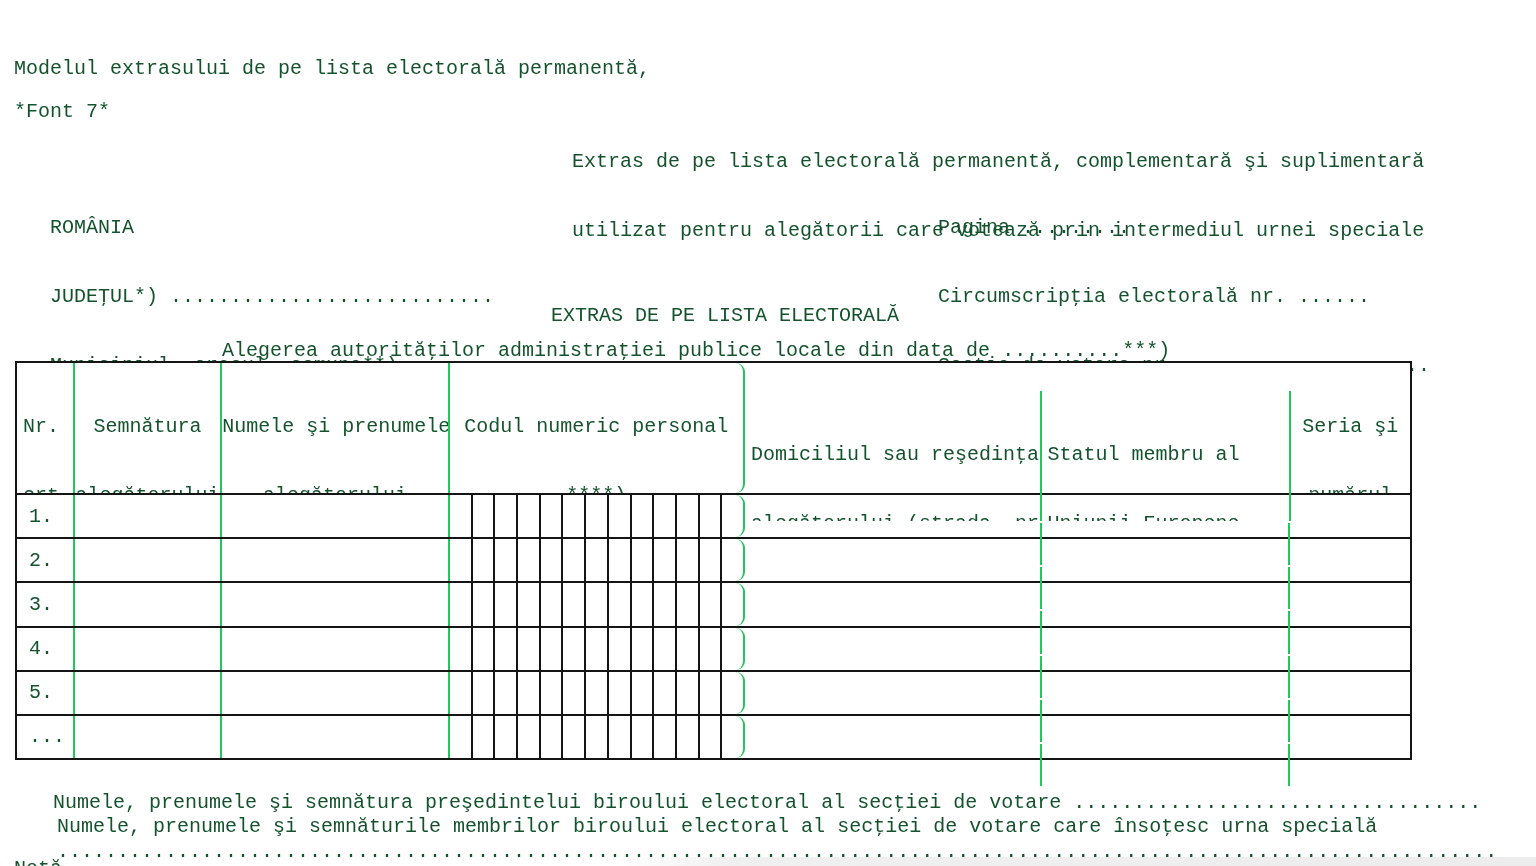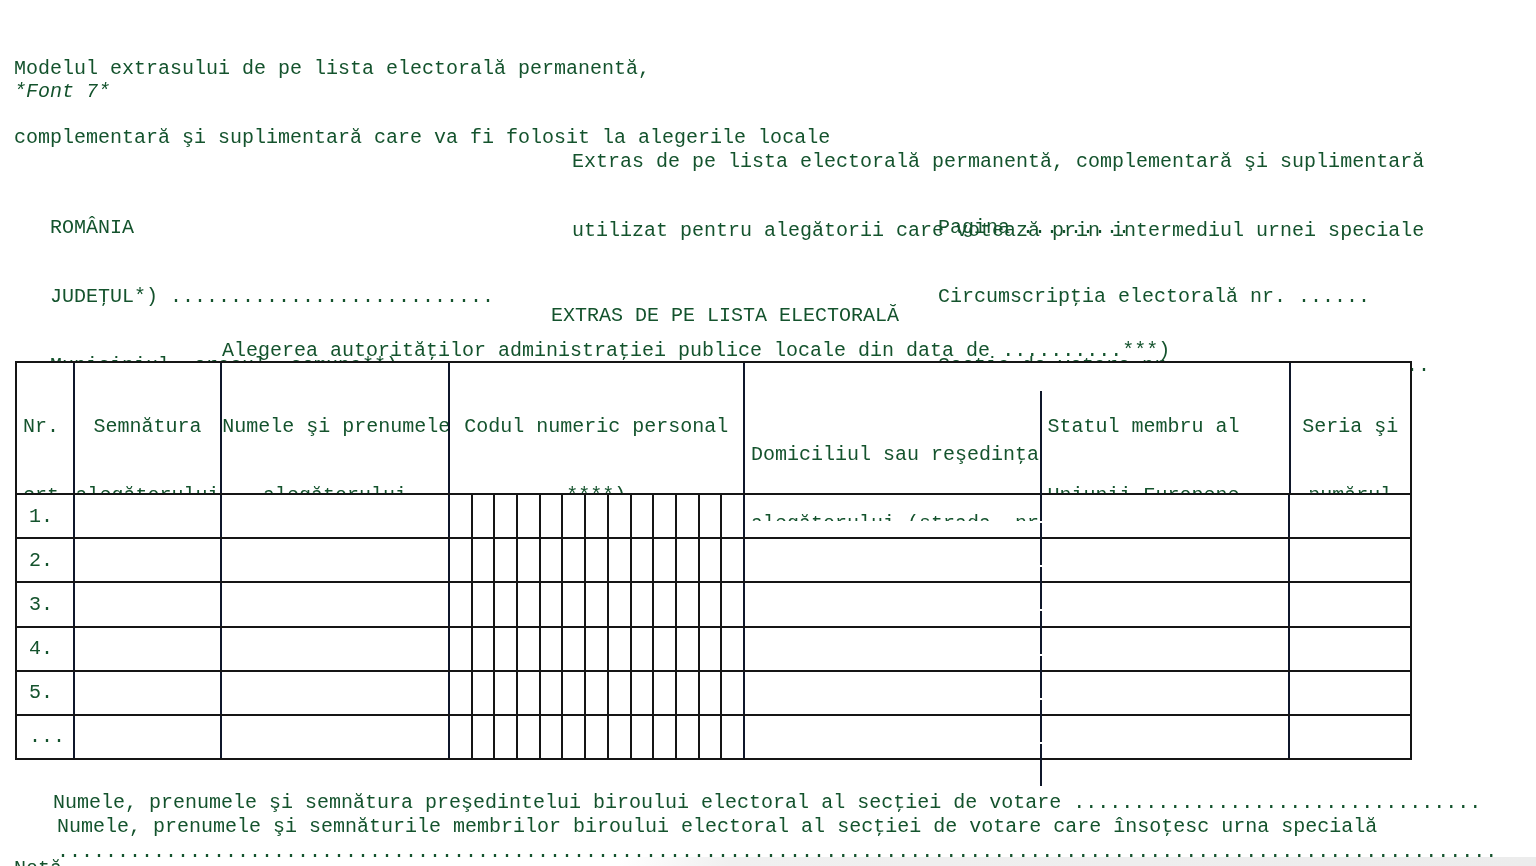--- a/index.html
+++ b/index.html
@@ -20,49 +20,48 @@
     position:absolute;left:15px;top:361px;
     width:1397px;height:399px;
     border:2px solid #151515;
     box-sizing:border-box;
     display:flex;flex-direction:column;
     background:#fff;
   }
   .t-header{display:flex;height:130px;border-bottom:2px solid #151515;flex:none;}
   .t-row{display:flex;flex:1;border-bottom:2px solid #151515;}
   .t-row:last-child{border-bottom:none;}
-  .cell{box-sizing:border-box;border-right:2px solid #0f172a;height:100%;overflow:hidden;}
+  .cell{box-sizing:border-box;border-right:2px solid #22c55e;height:100%;overflow:hidden;}
   .cell:last-child{border-right:none;}
   .c0{width:59px;}  .c1{width:152px;} .c2{width:234px;}
-  .c3{width:304px;} .c4{width:305px;margin-top:28px;} .c5{width:256px;} .c6{width:123px;border-radius:24px;}
+  .c3{width:304px;border-radius:9px;} .c4{width:305px;margin-top:28px;} .c5{width:256px;margin-top:28px;} .c6{width:123px;border-radius:24px;}
   .hcell{padding-top:6px;text-align:center;}
   .hcell.left{text-align:left;padding-left:6px;}
   .rowlabel{display:flex;align-items:center;padding-left:12px;}
   .cnp-grid{display:flex;height:100%;}
   .cnp-cell{flex:1;border-right:2px solid #151515;box-sizing:border-box;}
   .cnp-cell:last-child{border-right:none;}
   
   .scroll-band{
     position:absolute;left:620px;right:0;top:857px;height:9px;
     background:linear-gradient(100deg, rgba(242,242,242,0) 0%, #f0f0f0 12%, #ececec 100%);
   }
 </style>
 </head>
 <body>
 
 <div id="page">
 
   
   <div class="abs" style="left:14px;top:11px;">
     <div>Modelul extrasului de pe lista electorală permanentă,</div>
-    <div>complementară şi suplimentară care va fi folosit la alegerile locale</div>
-  </div>
-
-  
-  <div class="abs" style="left:14px;top:80px;font-style:italic;">*Font 7*</div>
+  </div>
+
+  
+  <div class="abs" style="left:14px;top:100px;">*Font 7*</div>
 
   
   <div class="abs" style="left:572px;top:104px;">
     <div>Extras de pe lista electorală permanentă, complementară şi suplimentară</div>
     <div>utilizat pentru alegătorii care votează prin intermediul urnei speciale</div>
   </div>
 
   
   <div class="abs" style="left:50px;top:170px;">
     <div>ROMÂNIA</div>

